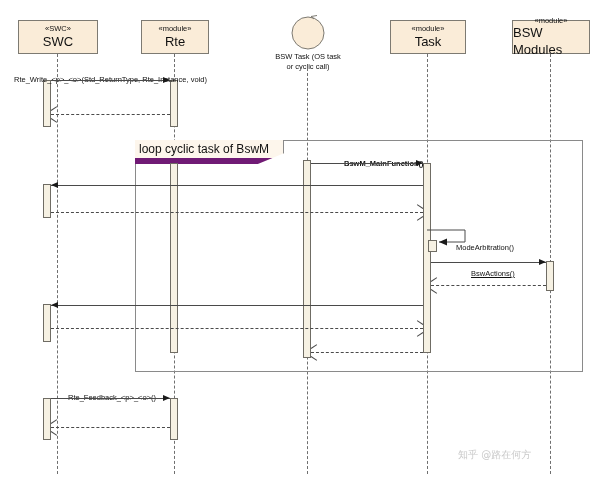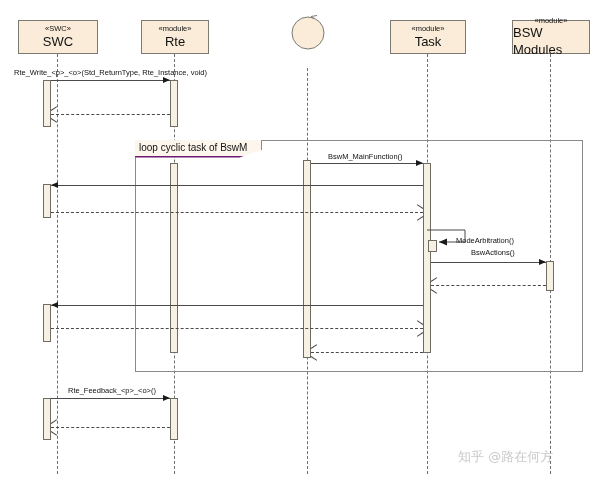--- a/index.html
+++ b/index.html
@@ -67,52 +67,52 @@
     border-top:1px solid #4a4a4a;
   }
   .head-open-r:before{top:0;left:0;transform:rotate(33deg);transform-origin:right center;}
   .head-open-r:after{top:8px;left:0;transform:rotate(-33deg);transform-origin:right center;}
   .head-open-l:before{top:0;left:0;transform:rotate(-33deg);transform-origin:left center;}
   .head-open-l:after{top:8px;left:0;transform:rotate(33deg);transform-origin:left center;}
 
   .msglabel{
     position:absolute;
     font-size:7.5px;color:#111;
-    white-space:nowrap;line-height:1.3;
+    white-space:nowrap;line-height:1.3;margin-top:7px;
   }
 
   
   .frame{
     position:absolute;box-sizing:border-box;
     border:1px solid #8a8a8a;background:transparent;
   }
   .frame-tab{
     position:absolute;box-sizing:border-box;
     background:#fdf6ec;
     border-right:1px solid #8a8a8a;
-    border-bottom:2px solid #701a75;
-    font-size:10px;color:#111;
+    border-bottom:6px solid #701a75;
+    font-size:12px;color:#111;
     padding:1px 14px 1px 4px;
     line-height:1.35;
     clip-path:polygon(0 0,100% 0,100% 55%,82% 100%,0 100%);
   }
 
   
   .taskcircle{position:absolute;}
   .tasklabel{
     position:absolute;text-align:center;
     font-size:7.5px;color:#111;line-height:1.35;
   }
 
   
   .selfbox{position:absolute;}
 
   .watermark{
     position:absolute;
-    font-size:13px;color:#c9c9c9;
+    font-size:10px;color:#c9c9c9;
     font-family:"DejaVu Sans",sans-serif;
     white-space:nowrap;
   }
 </style>
 </head>
 <body>
 
 <div id="canvas">
 
   <div class="lifebox" style="left:18px;top:20px;width:80px;height:34px;">
@@ -124,20 +124,24 @@
     <span class="stereo">«module»</span>
     <span class="nm">Rte</span>
   </div>
 
   <div class="taskcircle" style="left:287px;top:10px;width:42px;height:42px;">
     <svg width="42" height="42" viewBox="0 0 42 42">
       <circle cx="21" cy="23" r="16" fill="#faecd8" stroke="#7d7a72" stroke-width="1"></circle>
       <path d="M 27 9 L 24 6.5 L 30 5.5" fill="none" stroke="#7d7a72" stroke-width="1"></path>
     </svg>
   </div>
+  <div class="tasklabel" style="left:262px;top:52px;width:92px;">
+    <span>BSW Task (OS task</span><br>
+    <span>or cyclic call)</span>
+  </div>
 
   <div class="lifebox" style="left:390px;top:20px;width:76px;height:34px;">
     <span class="stereo">«module»</span>
     <span class="nm">Task</span>
   </div>
 
   <div class="lifebox" style="left:512px;top:20px;width:78px;height:34px;">
     <span class="stereo">«module»</span>
     <span class="nm">BSW Modules</span>
   </div>
@@ -172,39 +176,39 @@
   <div class="act" style="left:43px;top:398px;height:42px;"></div>
   <div class="act" style="left:170px;top:398px;height:42px;"></div>
 
   <div class="msglabel" style="left:14px;top:68px;">Rte_Write_&lt;p&gt;_&lt;o&gt;(Std_ReturnType, Rte_Instance, void)</div>
   <div class="msgline" style="left:51px;top:80px;width:119px;"></div>
   <div class="head-solid-r" style="left:163px;top:76.5px;"></div>
 
   <div class="msgline dashed" style="left:51px;top:114px;width:119px;"></div>
   <div class="head-open-l" style="left:51px;top:110px;"></div>
 
-  <div class="msglabel" style="left:328px;top:152px;">BswM_MainFunction()</div>
+  <div class="msglabel" style="left:344px;top:152px;font-weight:bold;">BswM_MainFunction()</div>
   <div class="msgline" style="left:311px;top:163px;width:112px;"></div>
   <div class="head-solid-r" style="left:416px;top:159.5px;"></div>
 
   <div class="msgline" style="left:51px;top:185px;width:372px;"></div>
   <div class="head-solid-l" style="left:51px;top:181.5px;"></div>
 
   <div class="msgline dashed" style="left:51px;top:212px;width:372px;"></div>
   <div class="head-open-r" style="left:416px;top:208px;"></div>
 
   <div class="selfbox" style="left:427px;top:228px;width:50px;height:20px;">
     <svg width="50" height="20" viewBox="0 0 50 20">
       <path d="M 0 2 L 38 2 L 38 14 L 12 14" fill="none" stroke="#4a4a4a" stroke-width="1"></path>
       <path d="M 12 14 L 20 10.5 L 20 17.5 Z" fill="#1a1a1a"></path>
     </svg>
   </div>
   <div class="msglabel" style="left:456px;top:236px;">ModeArbitration()</div>
 
-  <div class="msglabel" style="left:471px;top:248px;">BswActions()</div>
+  <div class="msglabel" style="left:471px;top:262px;text-decoration:underline;">BswActions()</div>
   <div class="msgline" style="left:431px;top:262px;width:115px;"></div>
   <div class="head-solid-r" style="left:539px;top:258.5px;"></div>
 
   <div class="msgline dashed" style="left:431px;top:285px;width:115px;"></div>
   <div class="head-open-l" style="left:431px;top:281px;"></div>
 
   <div class="msgline" style="left:51px;top:305px;width:372px;"></div>
   <div class="head-solid-l" style="left:51px;top:301.5px;"></div>
 
   <div class="msgline dashed" style="left:51px;top:328px;width:372px;"></div>

